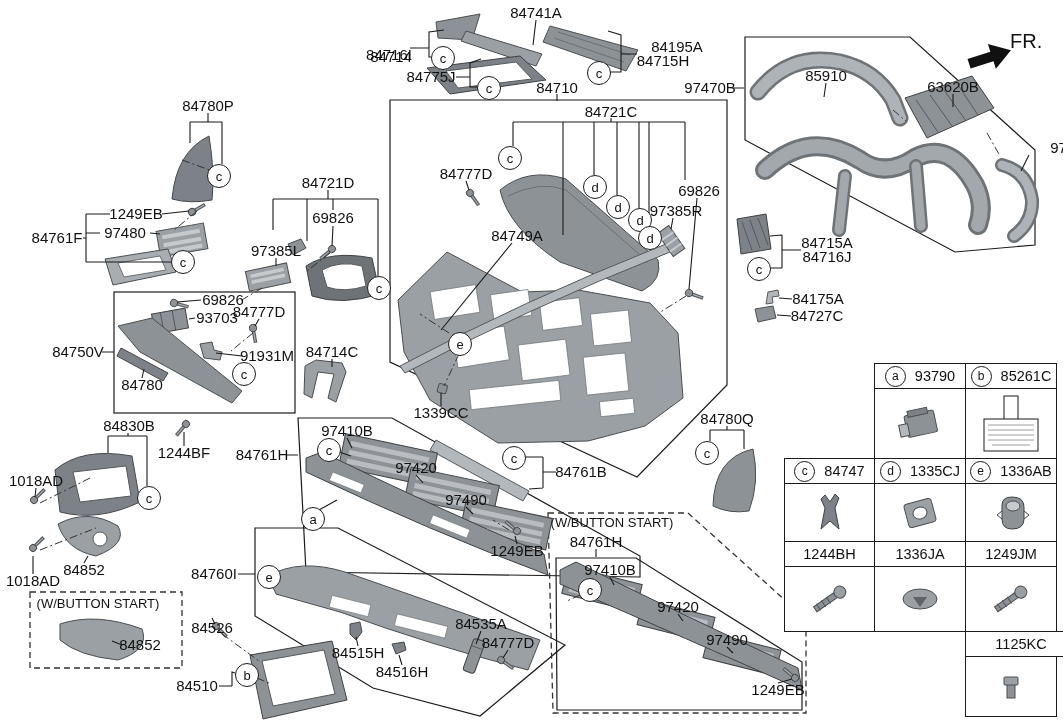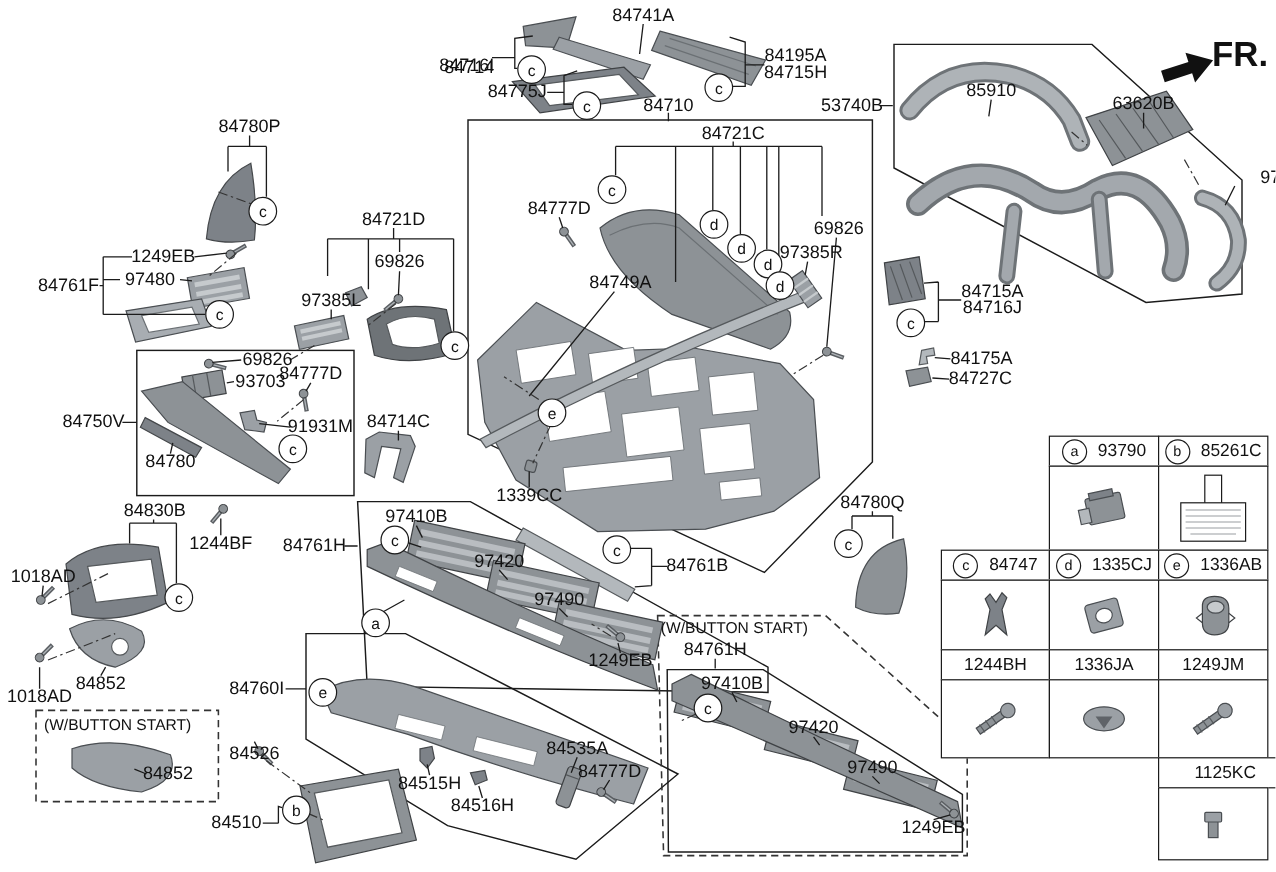--- a/index.html
+++ b/index.html
@@ -5,21 +5,21 @@
   html,body{margin:0;padding:0;background:#fff;}
   #stage{position:relative;width:1063px;height:727px;background:#fff;overflow:hidden;
          font-family:"Liberation Sans",sans-serif;color:#111;}
   #artwork{position:absolute;left:0;top:0;z-index:1;}
   .lbl{position:absolute;transform:translate(-50%,-50%);font-size:15px;line-height:1.05;
        white-space:nowrap;z-index:3;color:#111;}
   .lbl.small{font-size:13px;}
   .co{position:absolute;width:22px;height:22px;margin:-11px 0 0 -11px;border:1.4px solid #1b1b1b;
       border-radius:50%;background:#fff;display:flex;align-items:center;justify-content:center;
       font-size:13px;z-index:3;}
-  .fr{position:absolute;left:1010px;top:30px;font-size:29px;font-weight:bold;z-index:3;}
+  .fr{position:absolute;left:1010px;top:30px;font-size:20px;font-weight:normal;z-index:3;}
   .tcell{position:absolute;border:1.3px solid #1b1b1b;background:#fff;box-sizing:border-box;
          display:flex;align-items:center;justify-content:center;z-index:4;font-size:14.5px;}
   .tcell .cletter{width:19px;height:19px;border:1.2px solid #1b1b1b;border-radius:50%;
          display:inline-flex;align-items:center;justify-content:center;font-size:12px;
          margin-right:9px;flex:none;}
   .ticon{display:block;}
 </style>
 </head>
 <body>
 
@@ -245,24 +245,24 @@
     <path d="M968,52 L992,52 L992,44 L1012,57 L992,70 L992,62 L968,62 Z" fill="#111"></path>
   </g>
 </svg>
 
 <div class="fr">FR.</div>
 
 <div class="lbl" style="left:536px;top:13px">84741A</div>
 <div class="lbl" style="left:391px;top:57px">84714</div>
 <div class="lbl" style="left:389px;top:55px">84716I</div>
 <div class="lbl" style="left:431px;top:77px">84775J</div>
-<div class="lbl" style="left:663px;top:47px">84195A</div>
+<div class="lbl" style="left:677px;top:47px">84195A</div>
 <div class="lbl" style="left:663px;top:61px">84715H</div>
 <div class="lbl" style="left:557px;top:88px">84710</div>
-<div class="lbl" style="left:710px;top:88px">53740B</div>
+<div class="lbl" style="left:710px;top:88px">97470B</div>
 <div class="lbl" style="left:611px;top:112px">84721C</div>
 <div class="lbl" style="left:826px;top:76px">85910</div>
 <div class="lbl" style="left:953px;top:87px">63620B</div>
 <div class="lbl" style="left:1071px;top:148px">97390</div>
 <div class="lbl" style="left:208px;top:106px">84780P</div>
 <div class="lbl" style="left:136px;top:214px">1249EB</div>
 <div class="lbl" style="left:125px;top:233px">97480</div>
 <div class="lbl" style="left:57px;top:238px">84761F</div>
 <div class="lbl" style="left:328px;top:183px">84721D</div>
 <div class="lbl" style="left:333px;top:218px">69826</div>

